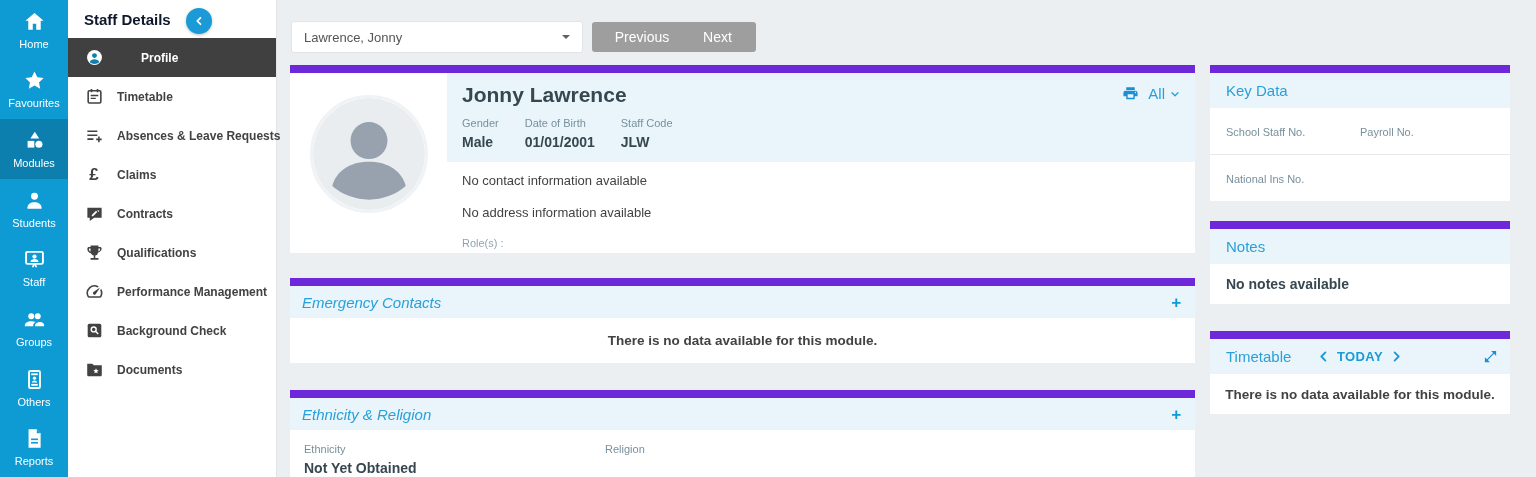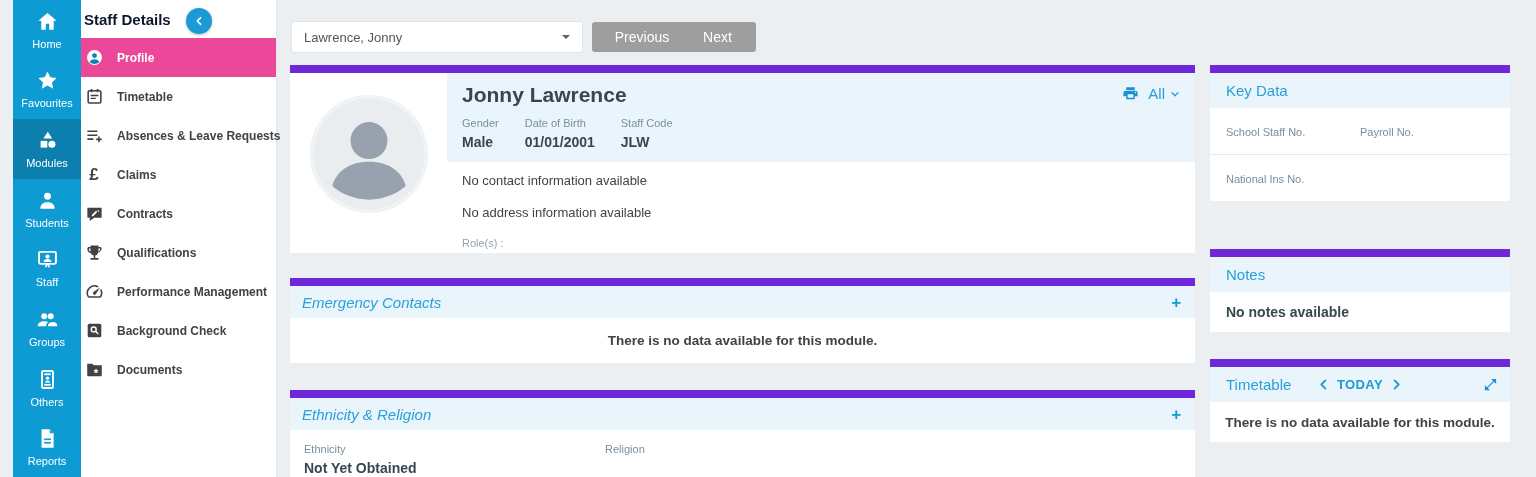--- a/index.html
+++ b/index.html
@@ -1,39 +1,39 @@
 <!DOCTYPE html>
 <html><head>
 <meta charset="utf-8">
 <style>
   * { margin:0; padding:0; box-sizing:border-box; }
   html,body { width:1536px; height:477px; overflow:hidden;
     font-family:"Liberation Sans","DejaVu Sans",sans-serif; background:#eceff1; }
 
   
   .rail { position:absolute; left:0; top:0; width:68px; height:477px;
-    background:#0e9bd4; display:flex; flex-direction:column; z-index:5;margin-left:13px; }
+    background:#0e9bd4; display:flex; flex-direction:column; z-index:5; }
   .rail-item { flex:1; display:flex; flex-direction:column; align-items:center;
     justify-content:center; gap:5px; color:#fff; cursor:pointer; }
   .rail-item.selected { background:#0c7fae; }
   .rail-item svg { width:23px; height:23px; display:block; }
   .rail-label { font-size:11px; color:#fff; }
 
   
   .sidebar { position:absolute; left:68px; top:0; width:209px; height:477px;
     background:#fff; border-right:1px solid #e2e5e8; z-index:4; }
   .sidebar-header { height:38px; line-height:40px; padding-left:16px;
     font-size:15px; font-weight:bold; color:#0f172a; }
   .collapse-btn { position:absolute; left:186px; top:8px; width:26px; height:26px;
     border-radius:50%; background:#1a9bd7; display:flex; align-items:center;
     justify-content:center; cursor:pointer; box-shadow:0 1px 3px rgba(0,0,0,.25); z-index:6; }
   .collapse-btn svg { width:14px; height:14px; }
   .side-item { height:39px; display:flex; align-items:center; padding-left:16px;
     cursor:pointer; color:#424242; }
-  .side-item.selected { background:#ec4899; color:#fff; }
+  .side-item.selected { background:#404040; color:#fff;gap:24px; }
   .side-icon { width:20px; height:20px; margin-right:13px; display:flex;
     align-items:center; justify-content:center; flex:none; }
   .side-icon svg { width:19px; height:19px; }
   .side-label { font-size:12px; font-weight:bold; white-space:nowrap; }
   .pound-glyph { font-size:17px; font-weight:bold; color:#424242; line-height:1; }
 
   
   .main { position:absolute; left:277px; top:0; right:0; bottom:0; background:#eceff1; }
 
   .staff-select { position:absolute; left:15px; top:22px; width:290px; height:30px;
@@ -89,21 +89,21 @@
   .er-eth { position:absolute; left:14px; top:13px; }
   .er-rel { position:absolute; left:315px; top:13px; }
   .er-body .flabel { display:block; margin-bottom:4px; }
 
   
   .right-col { position:absolute; left:933px; top:65px; width:300px; }
   .right-col .strip { height:35px; padding-left:16px; }
   .kd-row { display:grid; grid-template-columns:1fr 1fr; padding:0 16px;
     height:46px; align-items:center; }
   .kd-divider { height:1px; background:#e6e9eb; margin:0 0; }
-  .notes-card { margin-top:48px; }
+  .notes-card { margin-top:20px; }
   .notes-body { height:40px; padding:0 16px; display:flex; align-items:center; }
   .notes-text { font-size:14px; font-weight:bold; color:#37474f; }
   .tt-card { margin-top:27px; }
   .tt-strip { position:relative; }
   .tt-nav { position:absolute; left:0; right:0; display:flex; align-items:center;
     justify-content:center; gap:7px; pointer-events:none; }
   .tt-nav > * { pointer-events:auto; }
   .tt-nav svg { width:13px; height:13px; cursor:pointer; }
   .tt-nav-label { color:#1b9ad5; font-size:13px; font-weight:bold;
     letter-spacing:.4px; cursor:pointer; }

